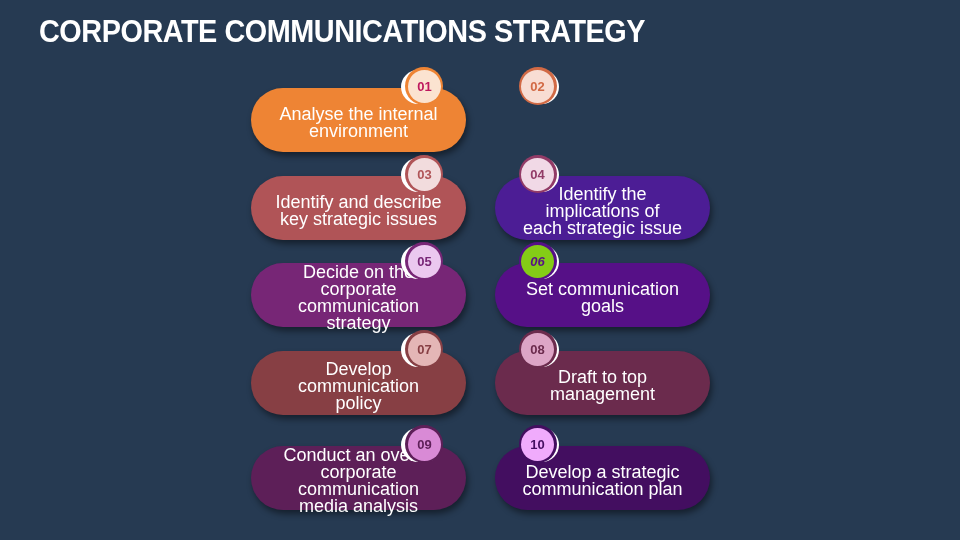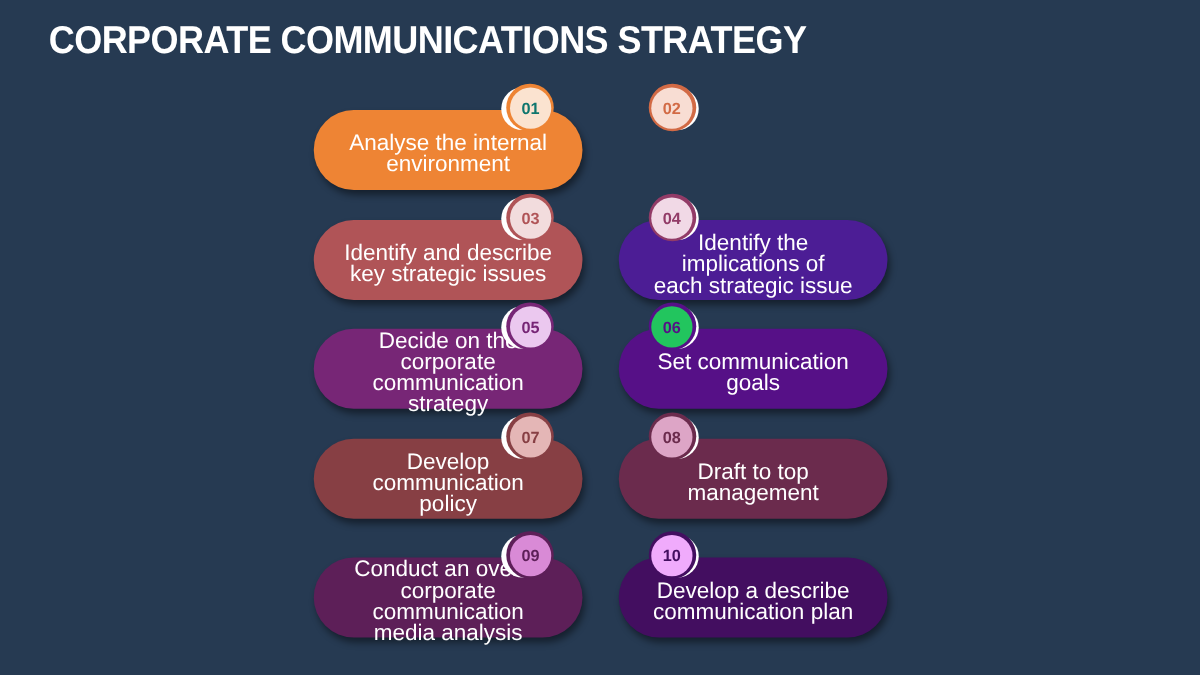--- a/index.html
+++ b/index.html
@@ -51,21 +51,21 @@
     <div class="step left" style="left: 251px; top: 68px;">
       <div class="pill" style="background: rgb(238, 132, 52);">
         <div>
           <div>Analyse the internal</div>
           <div>environment</div>
         </div>
       </div>
       <div class="badge-wrap">
         <div class="crescent" style="left: 0px;"></div>
         <div class="crescent" style="background: rgb(238, 132, 52); width: 38px; height: 38px; top: -1px; left: 4px;"></div>
-        <div class="badge" style="background: rgb(251, 227, 208); color: #0f766e; left: 7px; top: 2px;">01</div>
+        <div class="badge" style="background: rgb(251, 227, 208); color: #be185d; left: 7px; top: 2px;">01</div>
       </div>
     </div>
     <div class="step right" style="left: 495px; top: 68px;">
       <div class="badge-wrap">
         <div class="crescent" style="left: 8px;"></div>
         <div class="crescent" style="background: rgb(210, 106, 69); width: 38px; height: 38px; top: -1px; left: 2px;"></div>
         <div class="badge" style="background: rgb(248, 221, 211); color: rgb(210, 106, 69); left: 4px; top: 2px;">02</div>
       </div>
     </div>
     <div class="step left" style="left: 251px; top: 156px;">
@@ -110,21 +110,21 @@
     <div class="step right" style="left: 495px; top: 243px;">
       <div class="pill" style="background: rgb(86, 16, 135);">
         <div>
           <div>Set communication</div>
           <div>goals</div>
         </div>
       </div>
       <div class="badge-wrap">
         <div class="crescent" style="left: 8px;"></div>
         <div class="crescent" style="background: rgb(86, 16, 135); width: 38px; height: 38px; top: -1px; left: 2px;"></div>
-        <div class="badge" style="background: #22c55e; color: rgb(86, 16, 135); left: 4px; top: 2px;">06</div>
+        <div class="badge" style="background: #84cc16; color: rgb(86, 16, 135); left: 4px; top: 2px; font-style: italic;">06</div>
       </div>
     </div>
     <div class="step left" style="left: 251px; top: 331px;">
       <div class="pill" style="background: rgb(135, 63, 68);">
         <div>
           <div>Develop</div>
           <div>communication policy</div>
         </div>
       </div>
       <div class="badge-wrap">
@@ -155,21 +155,21 @@
       </div>
       <div class="badge-wrap">
         <div class="crescent" style="left: 0px;"></div>
         <div class="crescent" style="background: rgb(93, 31, 88); width: 38px; height: 38px; top: -1px; left: 4px;"></div>
         <div class="badge" style="background: rgb(217, 138, 214); color: rgb(93, 31, 88); left: 7px; top: 2px;">09</div>
       </div>
     </div>
     <div class="step right" style="left: 495px; top: 426px;">
       <div class="pill" style="background: rgb(67, 14, 96);">
         <div>
-          <div>Develop a describe</div>
+          <div>Develop a strategic</div>
           <div>communication plan</div>
         </div>
       </div>
       <div class="badge-wrap">
         <div class="crescent" style="left: 8px;"></div>
         <div class="crescent" style="background: rgb(67, 14, 96); width: 38px; height: 38px; top: -1px; left: 2px;"></div>
         <div class="badge" style="background: #f0abfc; color: rgb(67, 14, 96); left: 4px; top: 2px;">10</div>
       </div>
     </div>
   </div>

